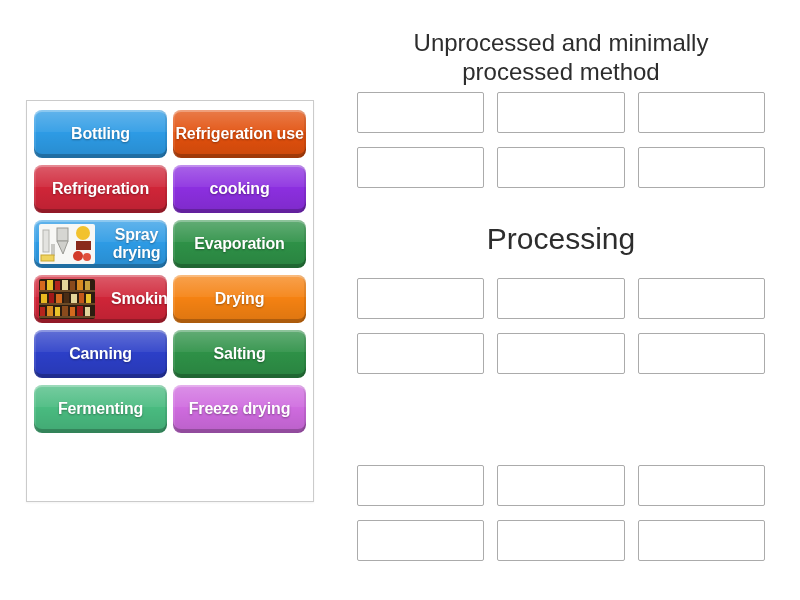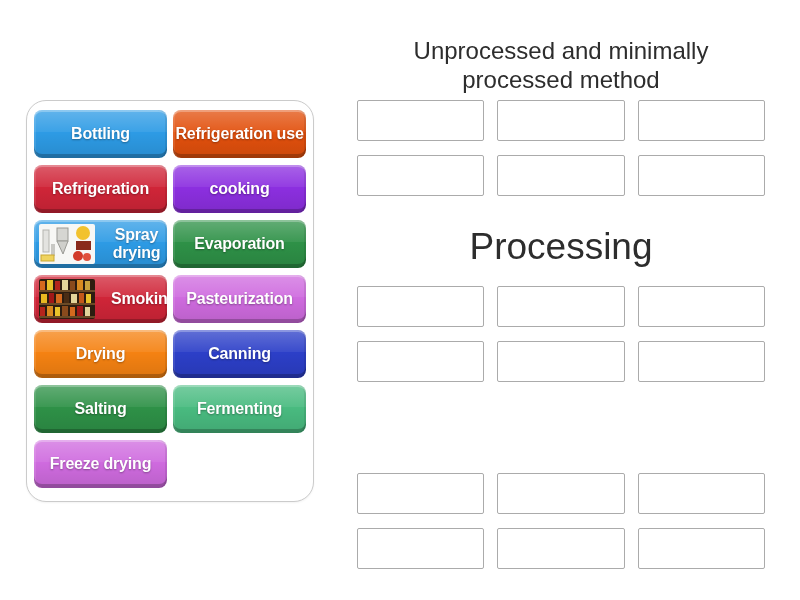--- a/index.html
+++ b/index.html
@@ -4,21 +4,21 @@
 <style>
   html,body{margin:0;padding:0;}
   body{
     width:800px;height:600px;position:relative;background:#ffffff;
     font-family:"Liberation Sans", sans-serif;overflow:hidden;
   }
 
   
   .board{
     position:absolute;left:26px;top:100px;width:288px;height:402px;
-    background:#ffffff;border:1px solid #cbcbcb;border-radius:20px;
+    background:#ffffff;border:1px solid #cbcbcb;border-radius:0;
     box-sizing:border-box;box-shadow:0 1px 2px rgba(0,0,0,0.05);
   }
   .tiles-grid{
     position:absolute;left:7px;top:9px;right:7px;
     display:grid;grid-template-columns:1fr 1fr;gap:7px 6px;
   }
   .tile{
     --c:#888;
     height:48px;border-radius:8px;box-sizing:border-box;
     display:flex;align-items:center;justify-content:center;
@@ -37,27 +37,27 @@
   }
   .tile.with-image{justify-content:flex-start;gap:16px;padding:0 5px;}
   .tile-img{
     width:56px;height:40px;flex:0 0 auto;border-radius:2px;overflow:hidden;
     display:block;
   }
   .tile-label{display:block;}
   .tile.with-image .tile-label{flex:1;text-align:center;}
 
   
-  .groups-area{position:absolute;left:357px;top:8px;width:408px;height:500px;}
+  .groups-area{position:absolute;left:357px;top:0;width:408px;height:500px;}
   .group-title{
     position:absolute;left:0;right:0;text-align:center;color:#2d2d2d;
   }
   .group-title.small{font-size:24px;line-height:29px;top:28px;}
   .group-title.small .inner{max-width:360px;margin:0 auto;display:block;}
-  .group-title.large{font-size:37px;line-height:38px;}
+  .group-title.large{font-size:30px;line-height:38px;}
   #title-processing{top:220px;}
   #title-ultra{top:403px;}
   .slots{
     position:absolute;left:0;width:408px;
     display:grid;grid-template-columns:repeat(3,1fr);gap:14px 13px;
   }
   #slots-1{top:92px;}
   #slots-2{top:278px;}
   #slots-3{top:465px;}
   .slot{
@@ -138,23 +138,20 @@
             <rect x="23" y="27" width="6" height="10" fill="#8a4a1c"></rect>
           <rect x="31" y="28" width="5" height="9" fill="#d4691e"></rect>
             <rect x="38" y="27" width="6" height="10" fill="#a01818"></rect>
           <rect x="46" y="28" width="5" height="9" fill="#e2d49a"></rect>
           <rect x="0" y="37" width="56" height="2" fill="#6b4a26"></rect>
         </g>
       </svg>
       <span class="tile-label">Smoking</span>
     </div>
 
-    <div class="tile" style="--c: #CF6BDF;">
-      <span class="tile-label">Pasteurization</span>
-    </div>
 
     <div class="tile" style="--c: #F58212;">
       <span class="tile-label">Drying</span>
     </div>
 
     <div class="tile" style="--c: #2C3FC8;">
       <span class="tile-label">Canning</span>
     </div>
 
     <div class="tile" style="--c: #2E9147;">

